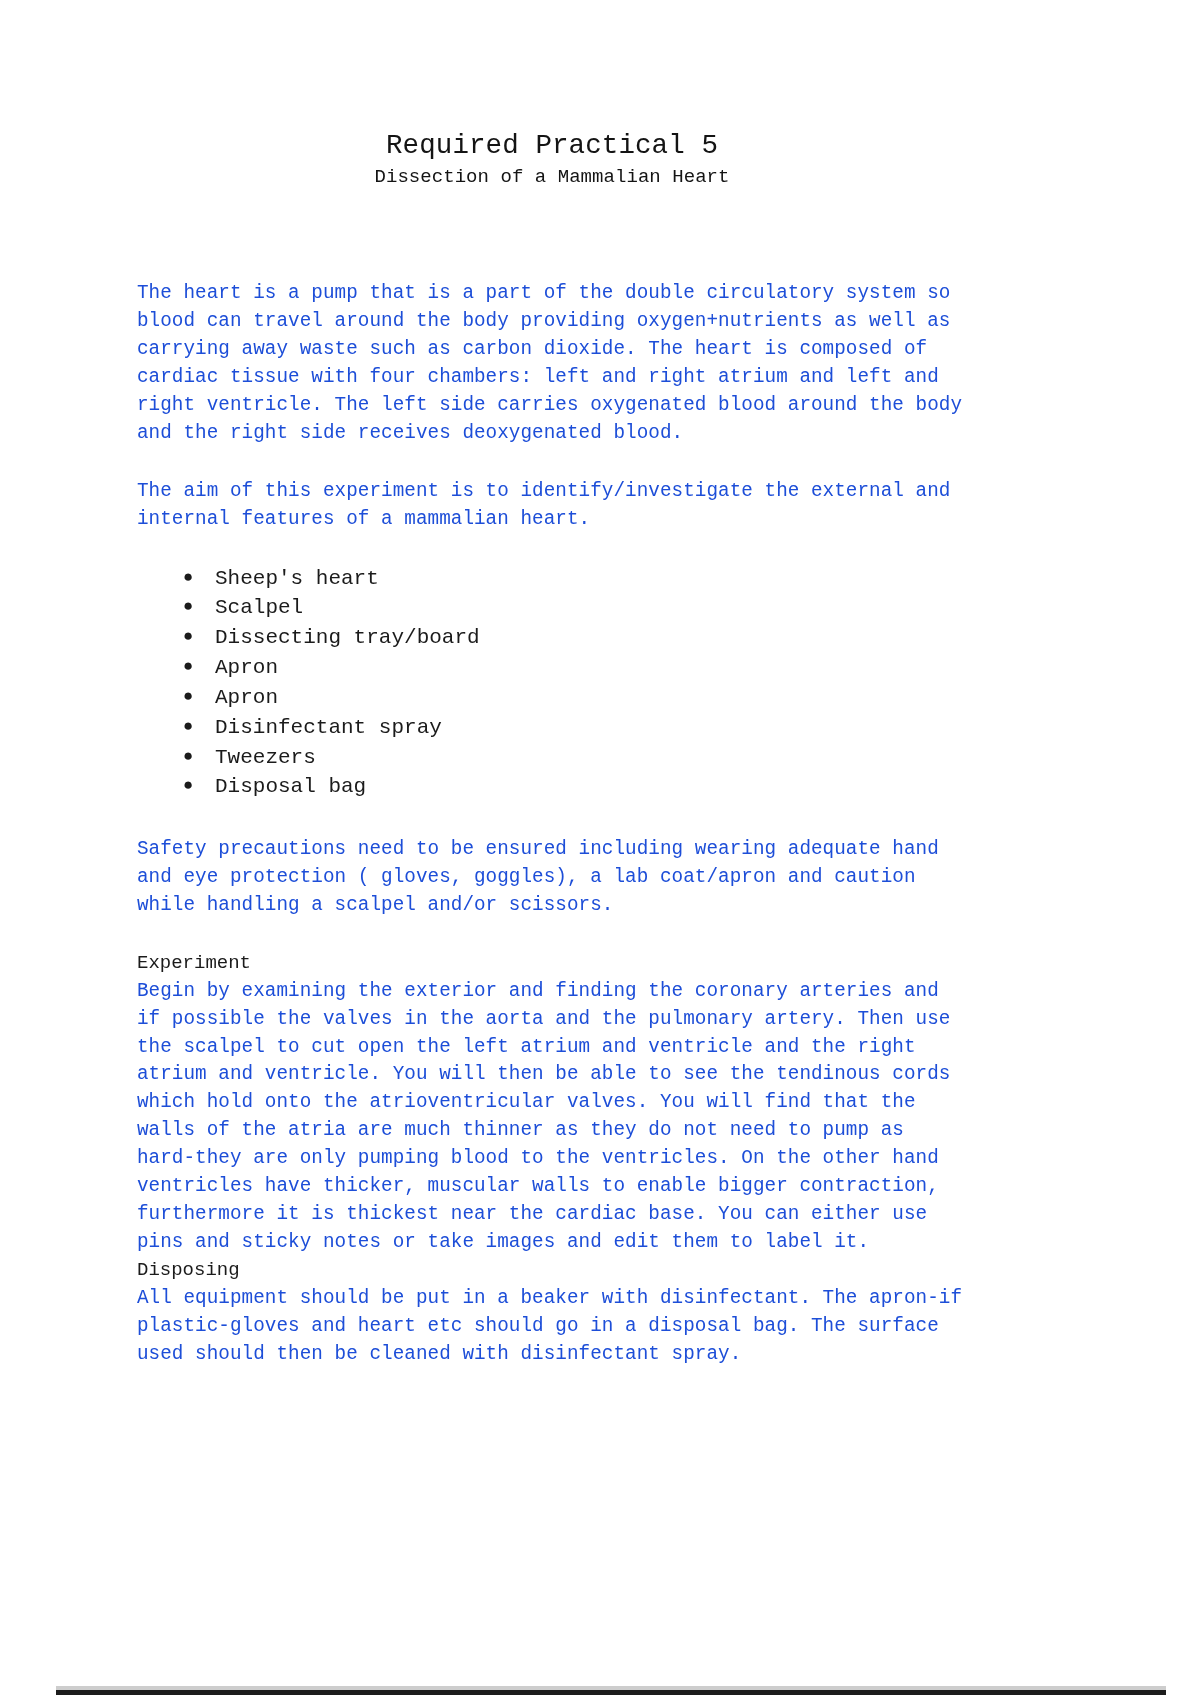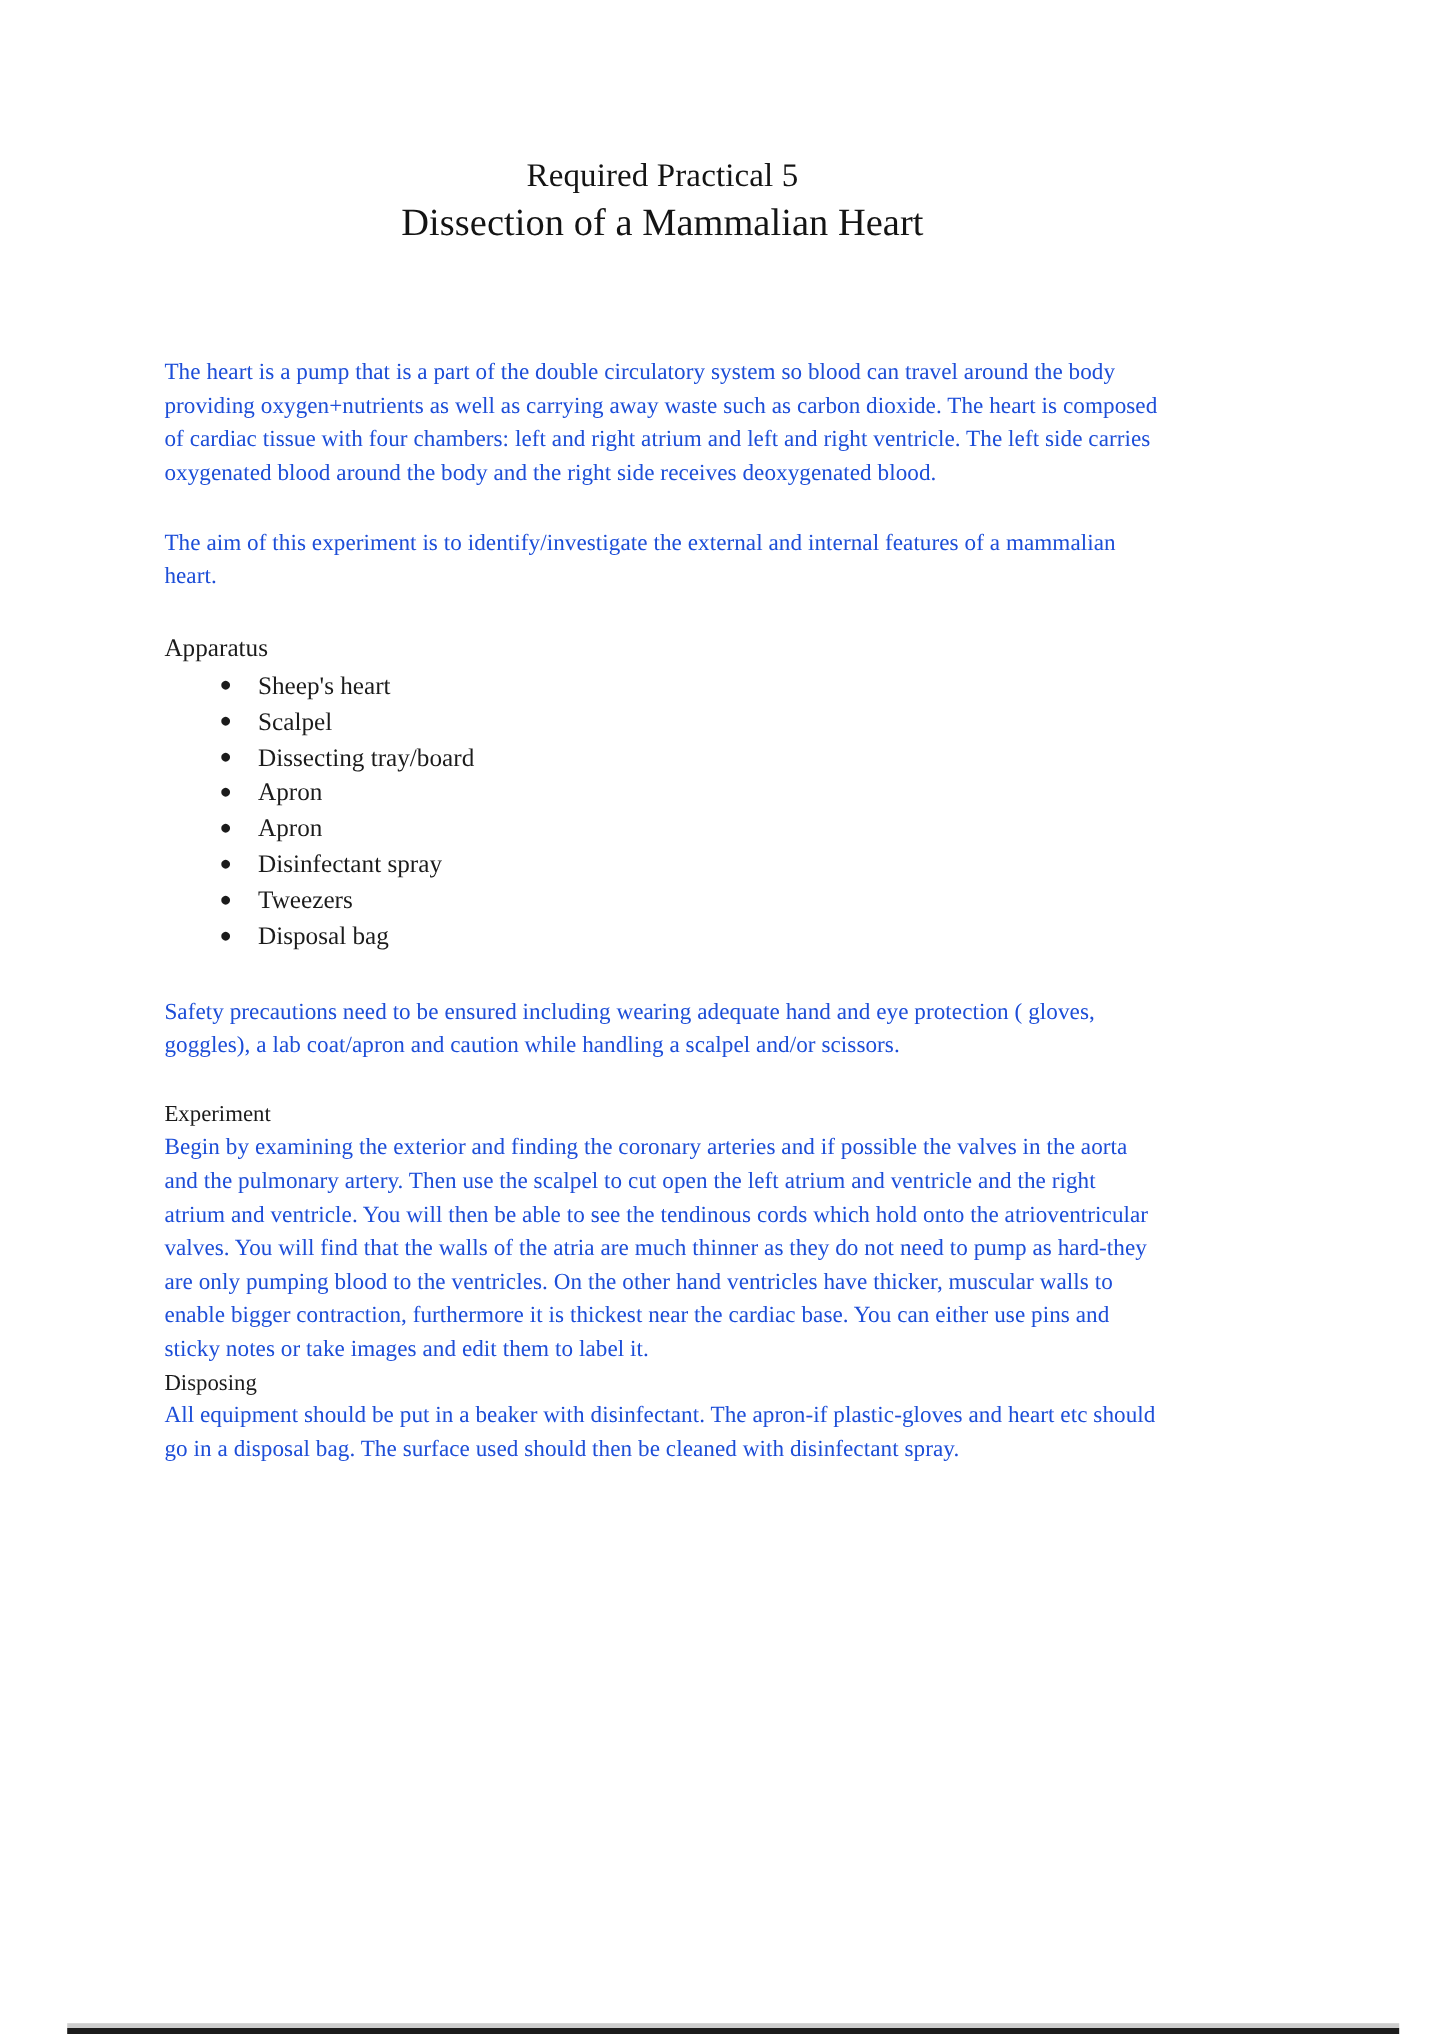--- a/index.html
+++ b/index.html
@@ -7,21 +7,21 @@
     padding: 0;
     background: #ffffff;
   }
 
   .page {
     position: relative;
     width: 1200px;
     height: 1700px;
     background: #ffffff;
     overflow: hidden;
-    font-family: Liberation Serif, serif;
+    font-family: Liberation Mono, monospace;
     color: #1a1a1a;
     -webkit-font-smoothing: antialiased;
   }
 
   
   .content {
     position: absolute;
     left: 137px;
     top: 128px;
     width: 830px;
@@ -33,21 +33,21 @@
     font-size: 27.5px;
     font-weight: 400;
     line-height: 1.28;
     margin: 0 0 2px 0;
     letter-spacing: 0.1px;
     color: #141414;
   }
 
   .doc-subtitle {
     text-align: center;
-    font-size: 32px;
+    font-size: 19px;
     font-weight: 400;
     line-height: 1.3;
     margin: 0;
     letter-spacing: 0.05px;
     color: #141414;
   }
 
   
   .para {
     font-size: 19.3px;
@@ -142,21 +142,20 @@
     <div class="gap-md"></div>
 
     <p class="para">The heart is a pump that is a part of the double circulatory system so blood can travel around the body providing oxygen+nutrients as well as carrying away waste such as carbon dioxide. The heart is composed of cardiac tissue with four chambers: left and right atrium and left and right ventricle. The left side carries oxygenated blood around the body and the right side receives deoxygenated blood.</p>
 
     <div class="gap-sm"></div>
 
     <p class="para">The aim of this experiment is to identify/investigate the external and internal features of a mammalian heart.</p>
 
     <div class="gap-sm"></div>
 
-    <p class="apparatus-heading">Apparatus</p>
 
     <ul class="apparatus">
       <li>
         <span class="bullet">●</span>
         <span>Sheep's heart</span>
       </li>
       <li>
         <span class="bullet">●</span>
         <span>Scalpel</span>
       </li>

